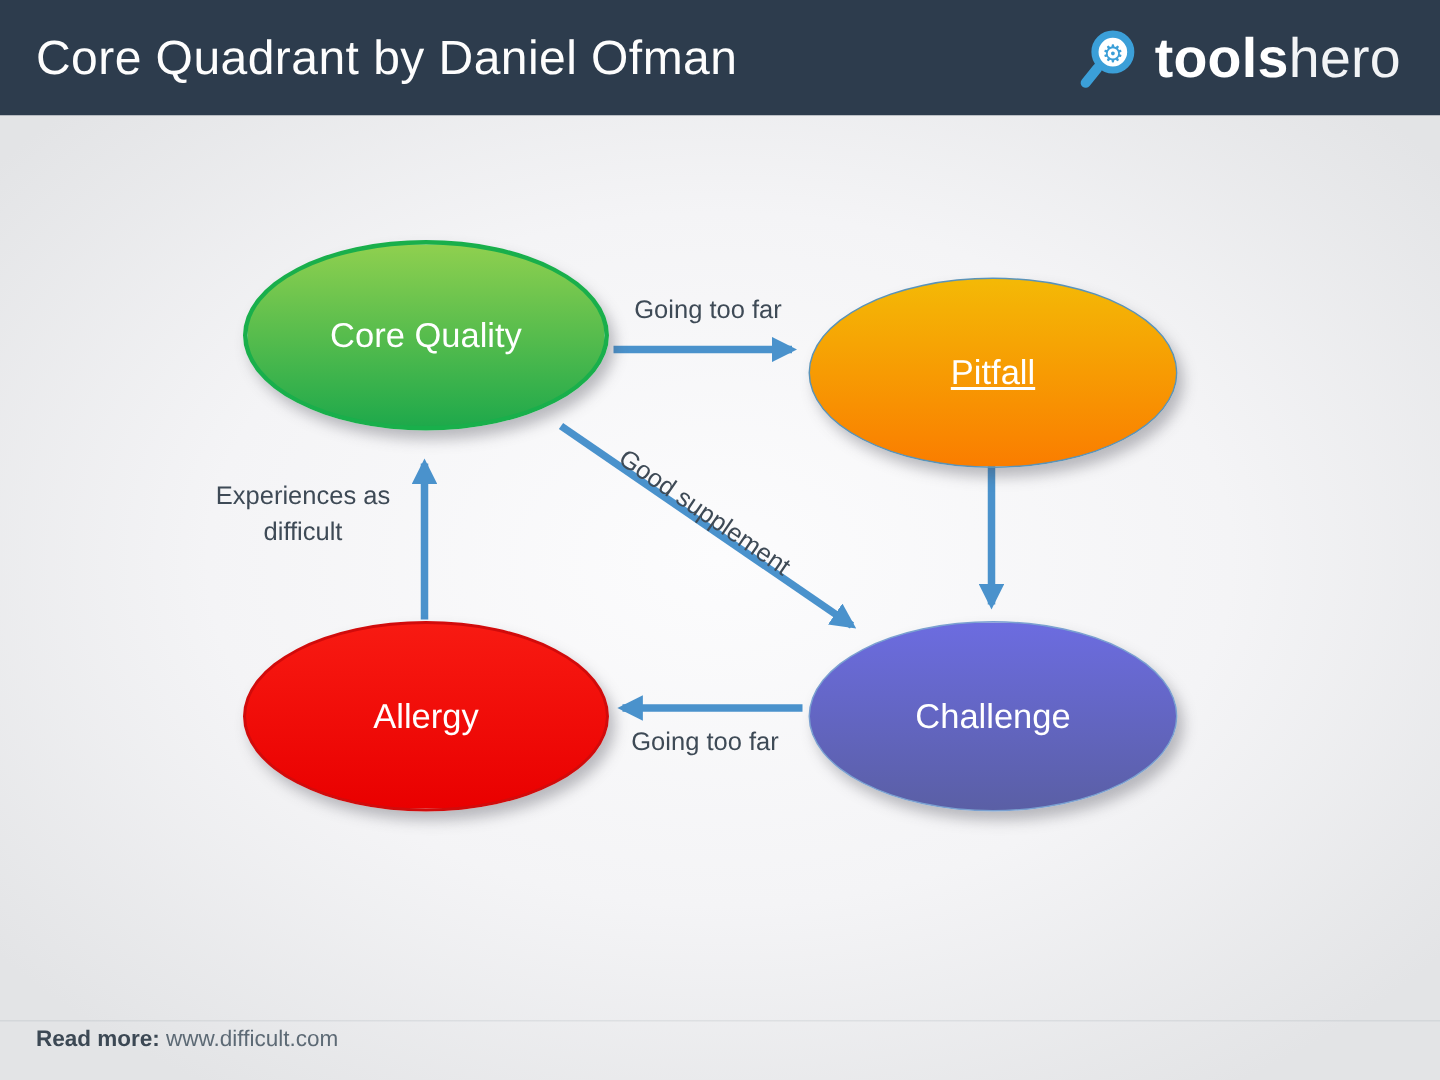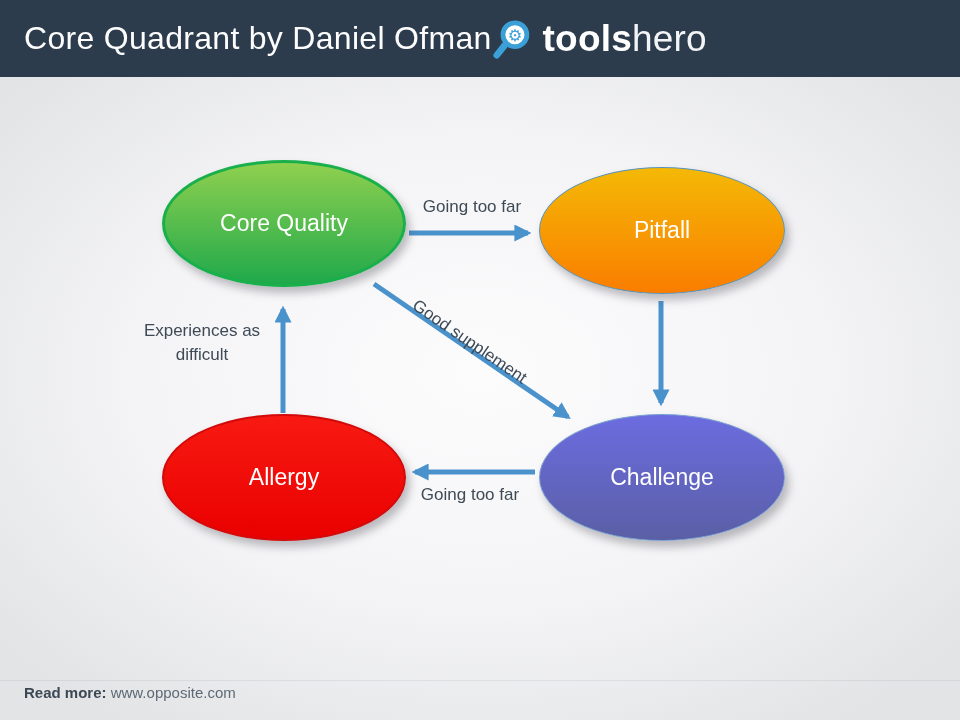--- a/index.html
+++ b/index.html
@@ -3,21 +3,21 @@
 <meta charset="utf-8">
 <style>
   * { margin: 0; padding: 0; box-sizing: border-box; }
   html, body { width: 960px; height: 720px; overflow: hidden; }
   body { font-family: "Liberation Sans", "DejaVu Sans", sans-serif; background: #e4e4e6; }
 
   
   .header {
     position: absolute; top: 0; left: 0; width: 960px; height: 77px;
     background: #2d3c4d;
-    display: flex; align-items: center; 
+    display: flex; align-items: center; justify-content: space-between;
     padding: 0 26px 0 24px;
   }
   .header-title {
     color: #fdfdfd; font-size: 32px; font-weight: 400; letter-spacing: 0.3px;
   }
   .logo { display: flex; align-items: center; gap: 9px; }
   .logo-icon { width: 42px; height: 42px; display: block; }
   .logo-text { font-size: 37px; color: #ffffff; letter-spacing: 0.2px; }
   .logo-text .bold { font-weight: 700; }
   .logo-text .light { font-weight: 400; color: #f2f4f6; }
@@ -30,21 +30,21 @@
   .arrows { position: absolute; top: 0; left: 0; }
 
   .node {
     position: absolute; border-radius: 50%;
     display: flex; align-items: center; justify-content: center;
     color: #ffffff; font-size: 23px;
     border-style: solid;
     box-shadow: 4px 6px 9px rgba(70,70,80,0.35);
   }
   .node-core-quality { left: 162px; top: 83px;  width: 244px; height: 127px; border-width: 3px; }
-  .node-pitfall      { left: 539px; top: 90px;  width: 246px; height: 127px; border-width: 1px; }
+  .node-pitfall      { left: 539px; top: 108px;  width: 246px; height: 127px; border-width: 1px; text-decoration: underline; }
   .node-allergy      { left: 162px; top: 337px; width: 244px; height: 127px; border-width: 2px; }
   .node-challenge    { left: 539px; top: 337px; width: 246px; height: 127px; border-width: 1px; }
 
   .edge-label {
     position: absolute; font-size: 17px; color: #3e4a56;
     text-align: center; line-height: 24px;
   }
   .lbl-going-top    { left: 392px; top: 118px; width: 160px; }
   .lbl-positive     { left: 663px; top: 242px; width: 100px; }
   .lbl-experiences  { left: 136px; top: 242px; width: 132px; }
@@ -106,15 +106,15 @@
   </div>
 
   <div class="edge-label lbl-going-top" style="color: rgb(62, 74, 86);">Going too far</div>
   <div class="edge-label lbl-experiences" style="color: rgb(62, 74, 86);">Experiences as difficult</div>
   <div class="edge-label lbl-good-supp" style="color: rgb(62, 74, 86);">Good supplement</div>
   <div class="edge-label lbl-going-bottom" style="color: rgb(62, 74, 86);">Going too far</div>
 
   <div class="footer-divider"></div>
   <div class="footer">
     <span class="read-more">Read more:</span>
-    <span class="url">www.opposite.com</span>
+    <span class="url">www.difficult.com</span>
   </div>
 </div>
 
 </body></html>

